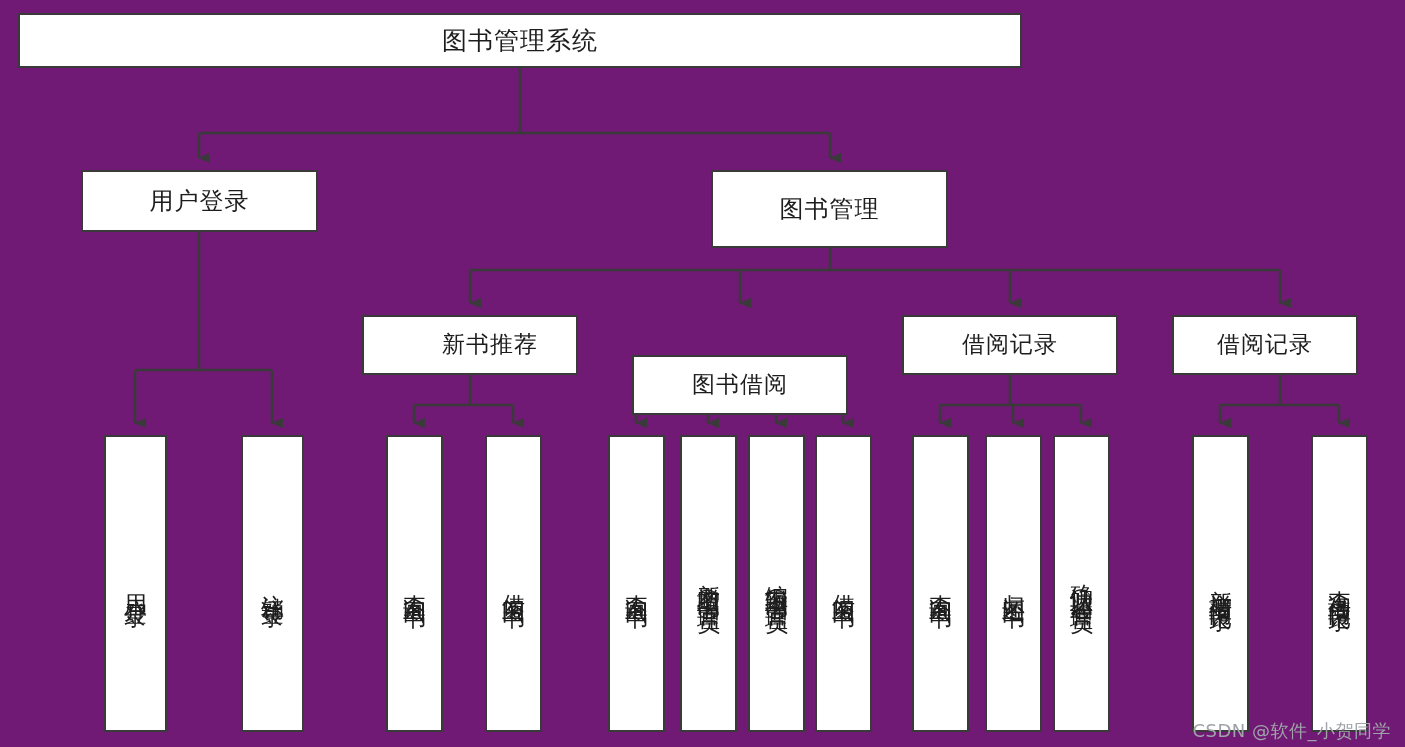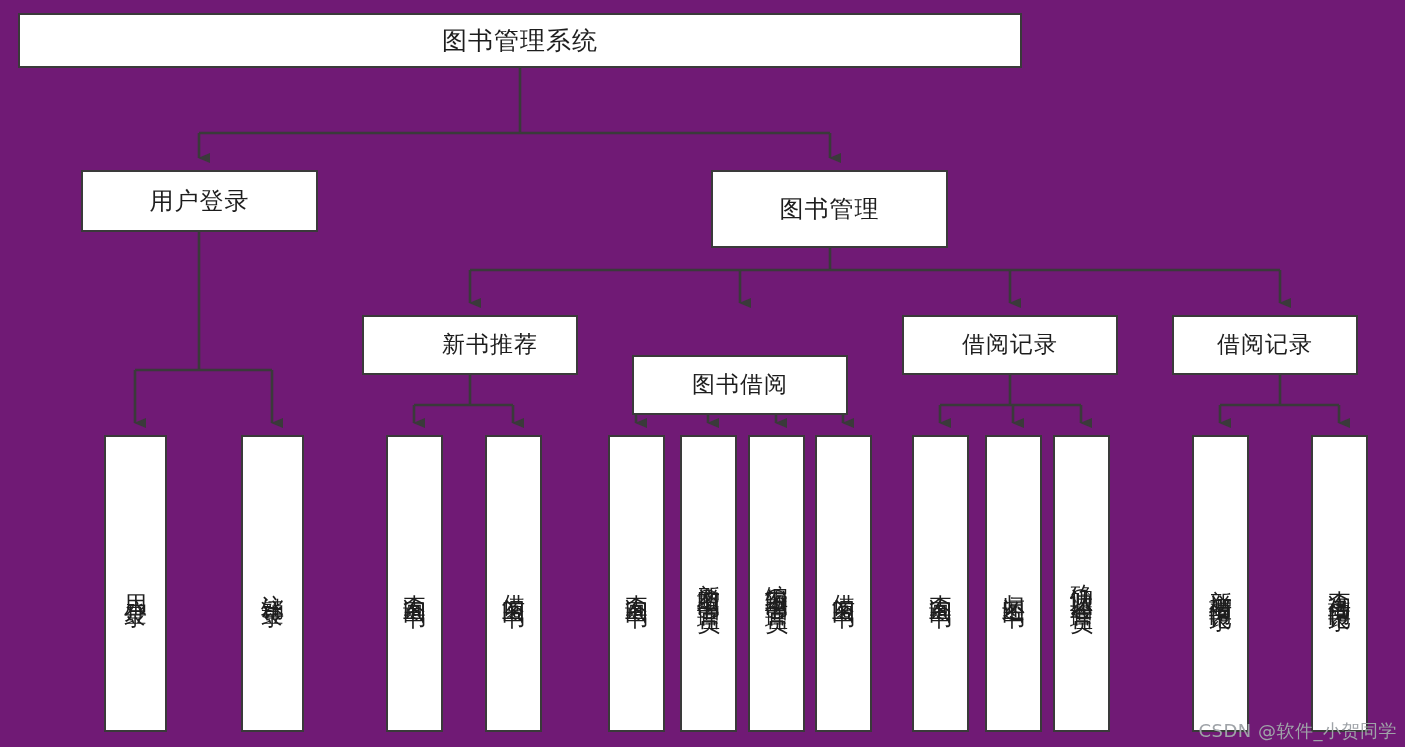--- a/index.html
+++ b/index.html
@@ -58,21 +58,21 @@
     display: block;
     max-height: 100%;
   }
   .node .htext {
     display: block;
     white-space: nowrap;
     letter-spacing: 1px;
   }
   #watermark {
     position: absolute;
-    right: 8px;
+    right: 14px;
     bottom: 4px;
     font-size: 18px;
     color: #9fa3a8;
     letter-spacing: 0.5px;
     white-space: nowrap;
     font-family: "DejaVu Sans", "Liberation Sans", sans-serif;
   }
 </style>
 </head>
 <body>

